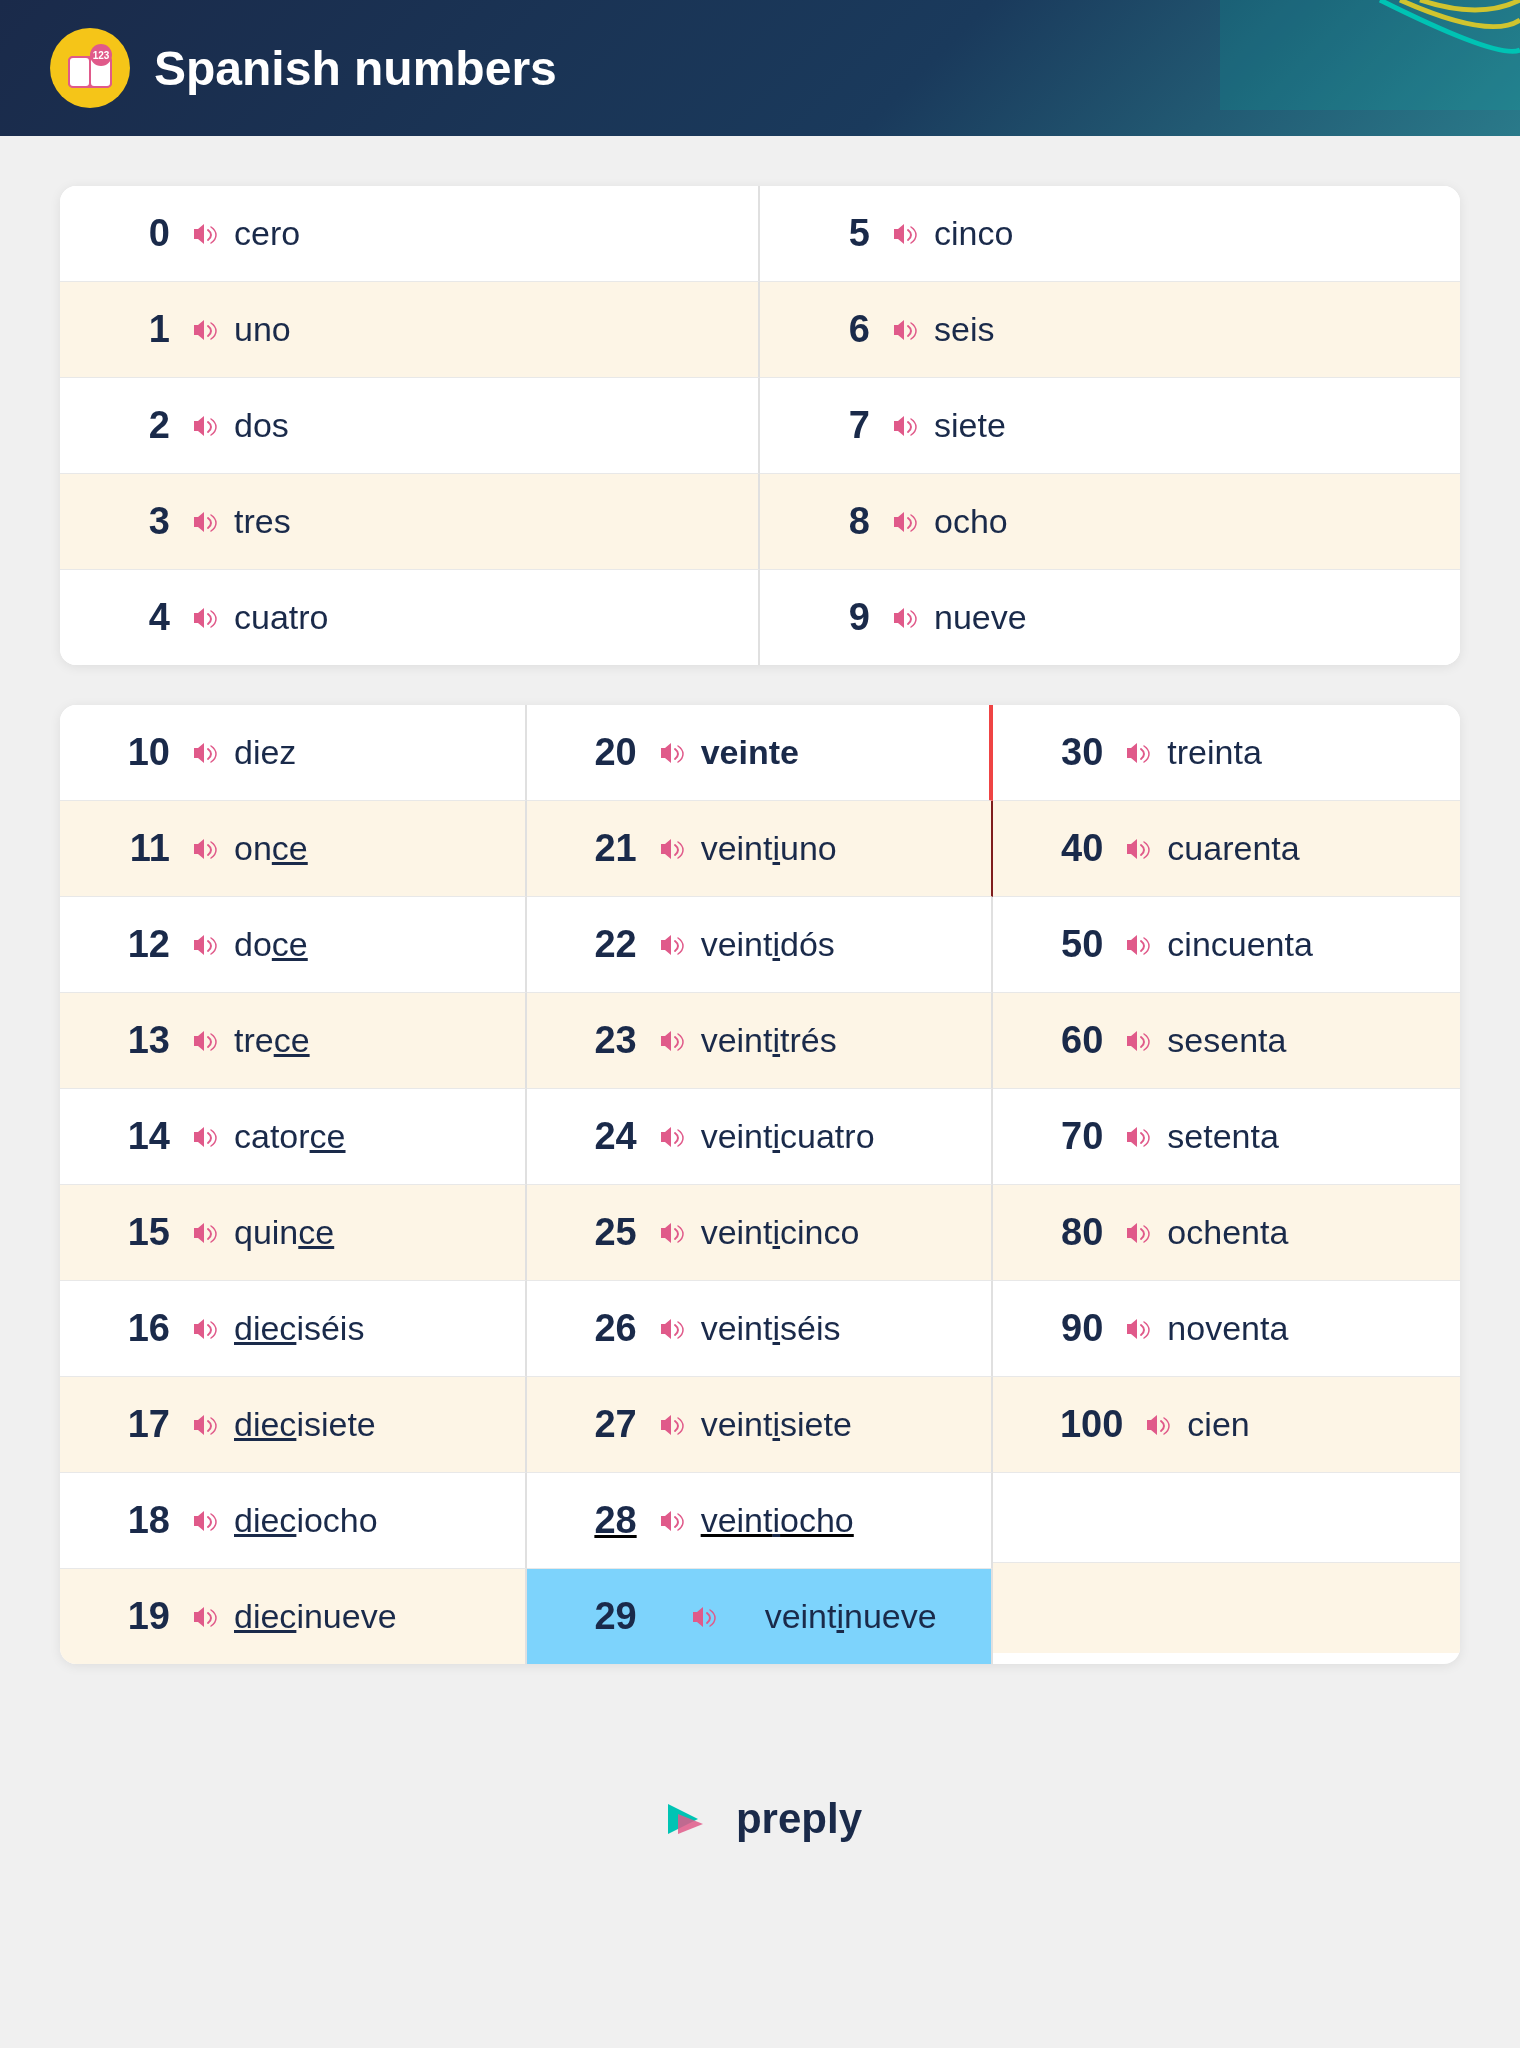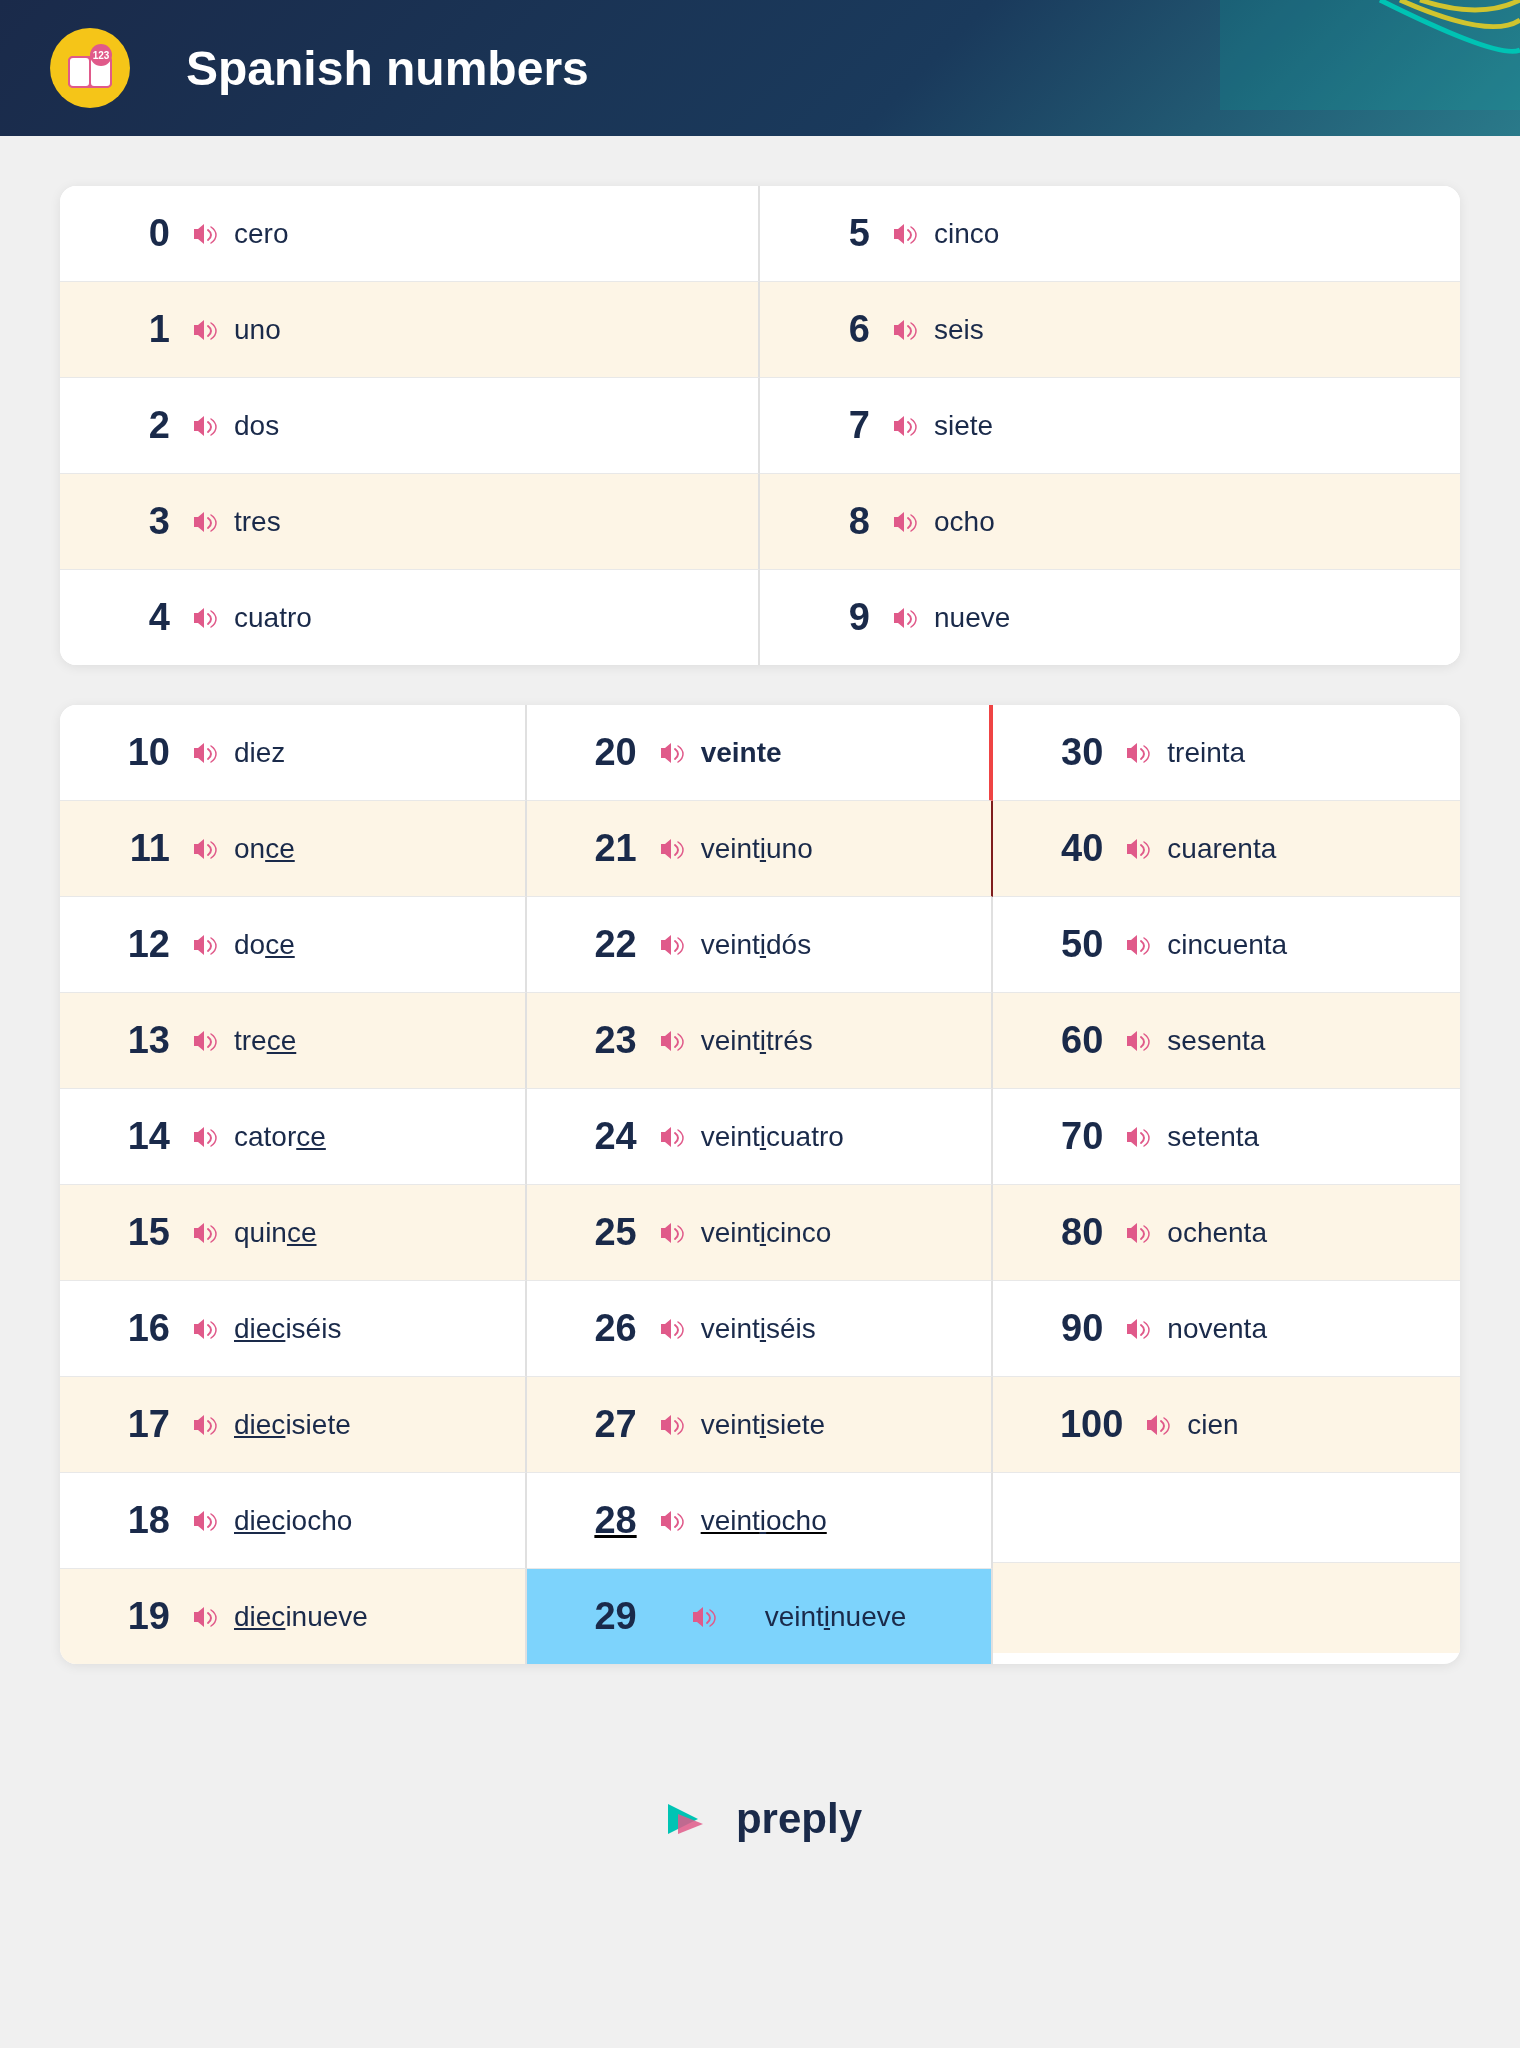--- a/index.html
+++ b/index.html
@@ -13,21 +13,20 @@
 
     
     .header {
       background: linear-gradient(135deg, #1a2a4a 0%, #1a3a5c 60%, #2a7a8a 100%);
       padding: 28px 50px;
       display: flex;
       align-items: center;
       position: relative;
       overflow: hidden;
       min-height: 110px;
-      gap: 32px;
     }
 
     .header-decoration {
       position: absolute;
       right: 0;
       top: 0;
       width: 300px;
       height: 110px;
       overflow: hidden;
     }
@@ -91,21 +90,21 @@
       min-width: 80px;
       text-align: right;
       margin-right: 16px;
     }
 
     .num-label-wide {
       min-width: 100px;
     }
 
     .word-label {
-      font-size: 28px;
+      font-size: 34px;
       color: #1a2a4a;
       font-weight: 400;
     }
 
     .word-label-bold {
       font-weight: 700;
     }
 
     
     .word-label u {

